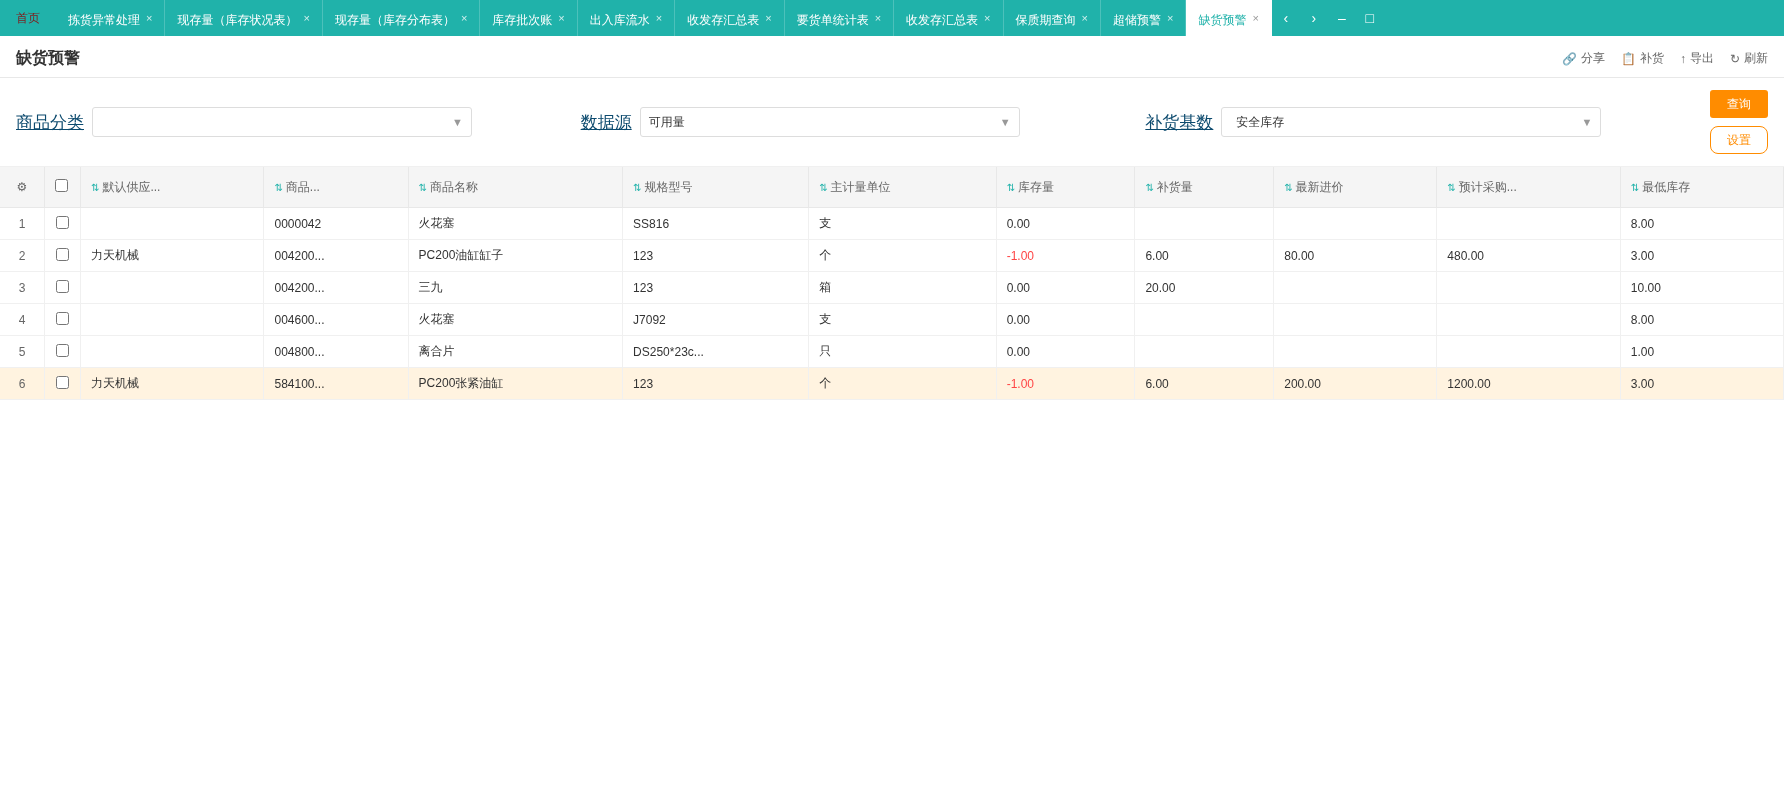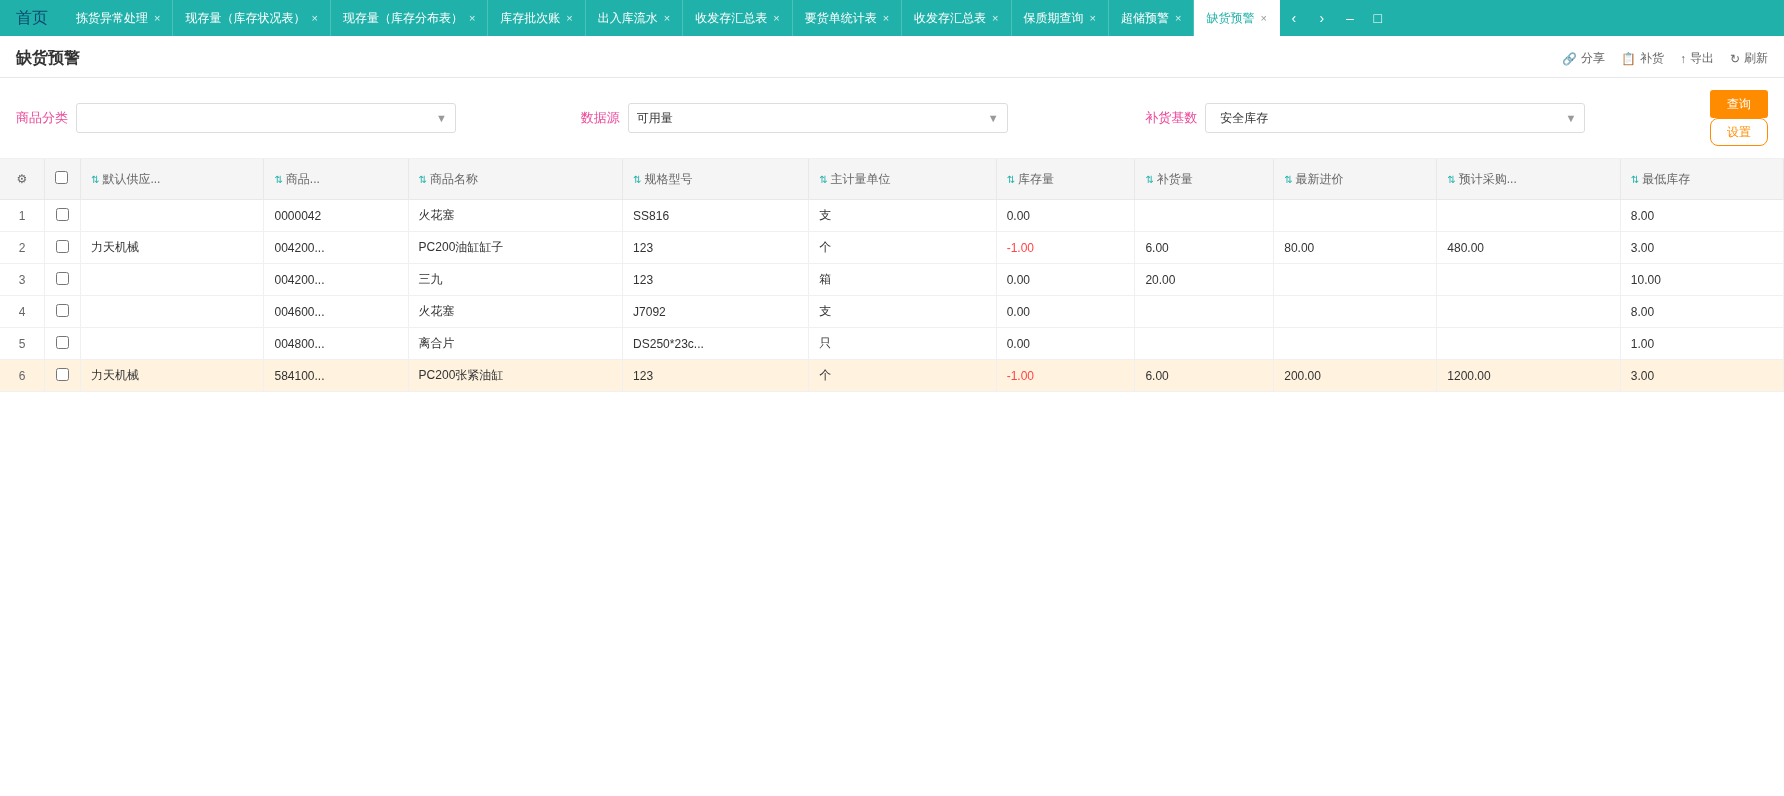--- a/index.html
+++ b/index.html
@@ -8,22 +8,21 @@
     
     .tab-bar {
       display: flex;
       align-items: center;
       background: #20b2aa;
       height: 36px;
       overflow: hidden;
     }
     .tab-item {
       display: flex;
-      align-items: center;
-      padding: 4px 12px;
+      padding: 12px 12px;
       height: 100%;
       color: #fff;
       white-space: nowrap;
       cursor: pointer;
       font-size: 12px;
       border-right: 1px solid rgba(255,255,255,0.2);
       flex-shrink: 0;
     }
     .tab-item.active { background: #fff; color: #20b2aa; }
     .tab-item .close-btn {
@@ -42,23 +41,23 @@
       color: #fff;
       cursor: pointer;
       font-size: 14px;
       flex-shrink: 0;
     }
     .tab-home {
       padding: 0 16px;
       height: 100%;
       display: flex;
       align-items: center;
-      color: #0c4a6e;
-      cursor: pointer;
-      font-size: 16px;
+      color: #7f1d1d;
+      cursor: pointer;
+      font-size: 12px;
       flex-shrink: 0;
     }
 
     
     .main-content {
       background: #fff;
       min-height: calc(100vh - 36px);
     }
 
     
@@ -96,44 +95,45 @@
       gap: 24px;
       border-bottom: 1px solid #f0f0f0;
     }
     .filter-item {
       display: flex;
       align-items: center;
       gap: 8px;
       flex: 1;
     }
     .filter-label {
-      color: #ec4899;
+      color: #0c4a6e;
       white-space: nowrap;
-      font-size: 13px;
+      font-size: 17px;
+      text-decoration: underline;
     }
     .filter-select {
       flex: 1;
       height: 30px;
       border: 1px solid #ddd;
       border-radius: 3px;
       padding: 0 8px;
       font-size: 12px;
       background: #fff;
       display: flex;
       align-items: center;
       justify-content: space-between;
       cursor: pointer;
       max-width: 380px;
     }
     .filter-select-value { color: #333; }
     .filter-select-arrow { color: #999; font-size: 11px; }
     .filter-actions {
       display: flex;
       flex-direction: column;
-      gap: 0;
+      gap: 8px;
     }
     .btn-query {
       background: #ff8c00;
       color: #fff;
       border: none;
       padding: 4px 16px;
       border-radius: 3px;
       cursor: pointer;
       font-size: 12px;
       height: 28px;

